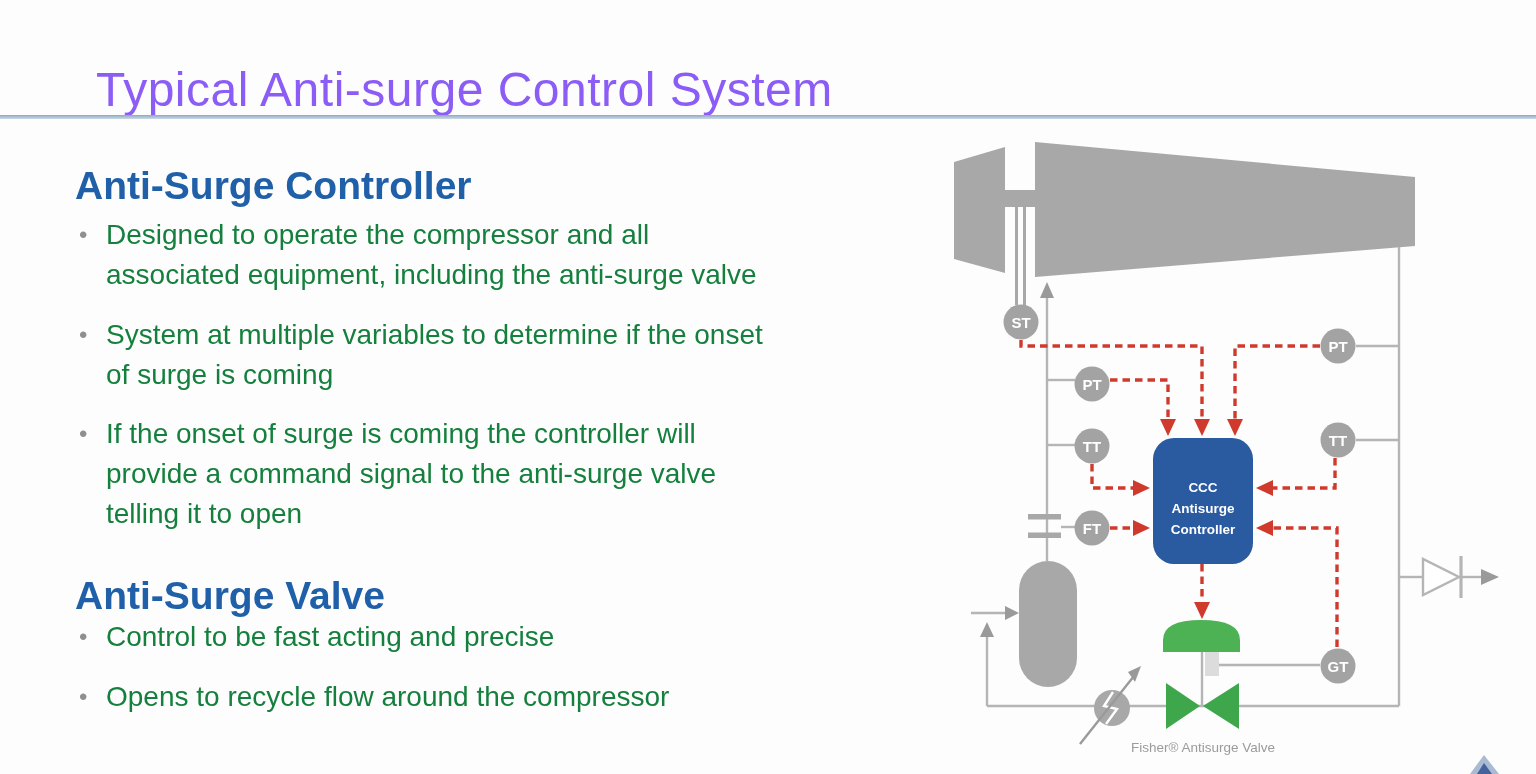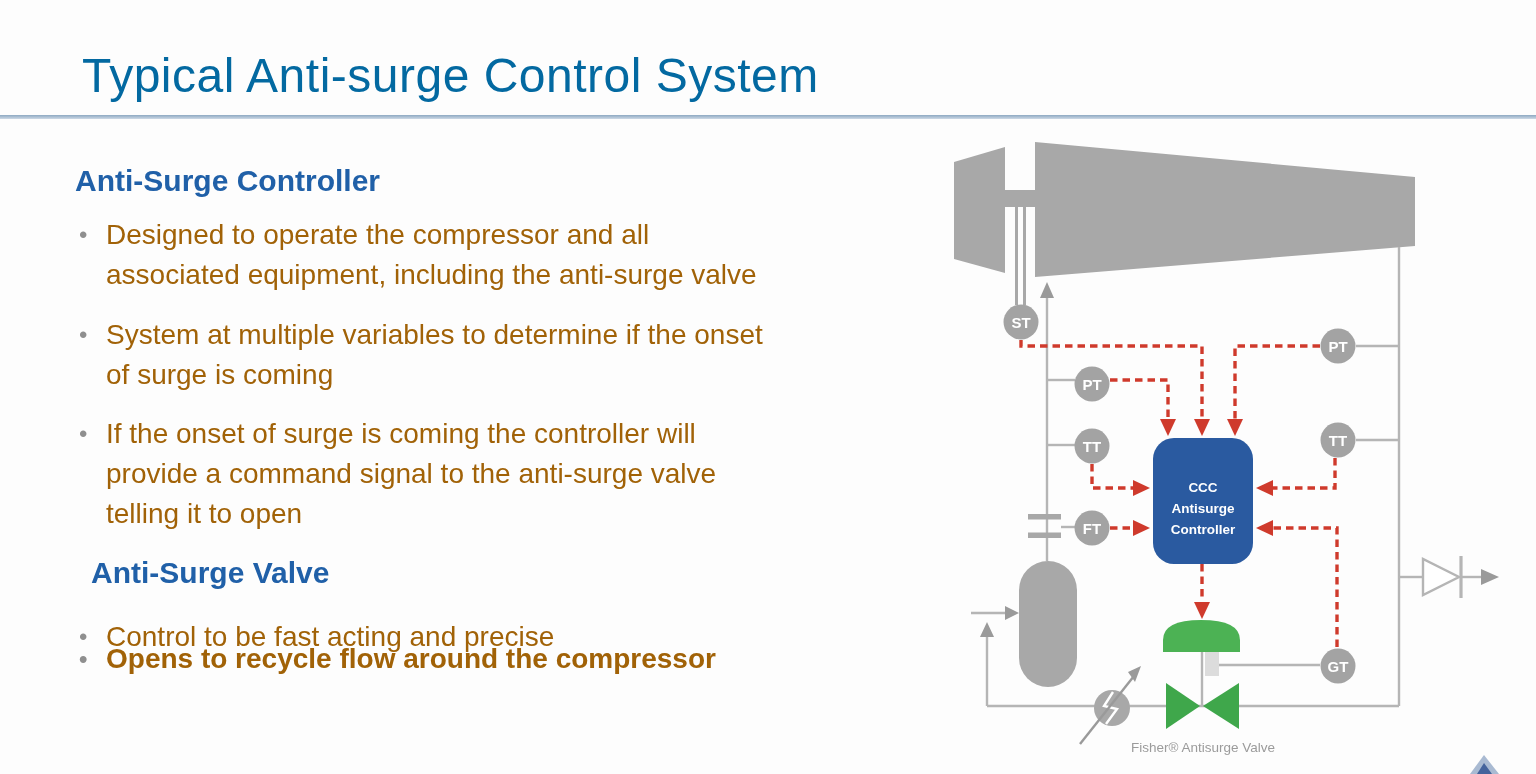--- a/index.html
+++ b/index.html
@@ -2,49 +2,49 @@
 <html><head>
 <meta charset="utf-8">
 <style>
   html,body{margin:0;padding:0;}
   body{
     width:1536px;height:774px;position:relative;overflow:hidden;
     background:#fdfdfd;
     font-family:"Liberation Sans", sans-serif;
   }
   .title{
-    position:absolute;left:78px;top:44px;margin:4px;
-    font-size:48px;font-weight:400;color:#0369a1;letter-spacing:.5px;
+    position:absolute;left:78px;top:44px;margin:18px;
+    font-size:48px;font-weight:400;color:#8b5cf6;letter-spacing:.5px;
   }
   .title-rule{
     position:absolute;left:0;top:115px;width:1536px;height:4px;
     background:linear-gradient(#8ea9c2,#cdd9e6);
   }
   .heading{
     position:absolute;left:75px;margin:0;
-    font-size:30px;font-weight:bold;color:#2060a8;
+    font-size:39px;font-weight:bold;color:#2060a8;
   }
   .bullet{
     position:absolute;left:75px;width:760px;
-    font-size:28px;line-height:40px;color:#a16207;
+    font-size:28px;line-height:40px;color:#15803d;
     padding-left:31px;box-sizing:border-box;
     white-space:pre-line;
   }
   .bullet::before{
     content:"\2022";
     position:absolute;left:4px;top:0;
     color:#8f8f8f;font-size:24px;line-height:40px;
   }
   #h-controller{top:164px;}
   #b-c1{top:215px;}
   #b-c2{top:315px;}
   #b-c3{top:414px;}
-  #h-valve{top:556px;margin-left:16px;}
+  #h-valve{top:574px;}
   #b-v1{top:617px;}
-  #b-v2{top:639px;font-weight:bold;}
+  #b-v2{top:677px;}
   .diagram{position:absolute;left:930px;top:130px;}
   svg text{font-family:"Liberation Sans", sans-serif;}
   .sensor-label{font-size:15px;font-weight:bold;fill:#ffffff;text-anchor:middle;}
   .ctrl-label{font-size:13.5px;font-weight:bold;fill:#ffffff;text-anchor:middle;}
   .valve-label{font-size:13.5px;fill:#9b9b9b;text-anchor:middle;}
 </style>
 </head>
 <body>
 
 <div>

